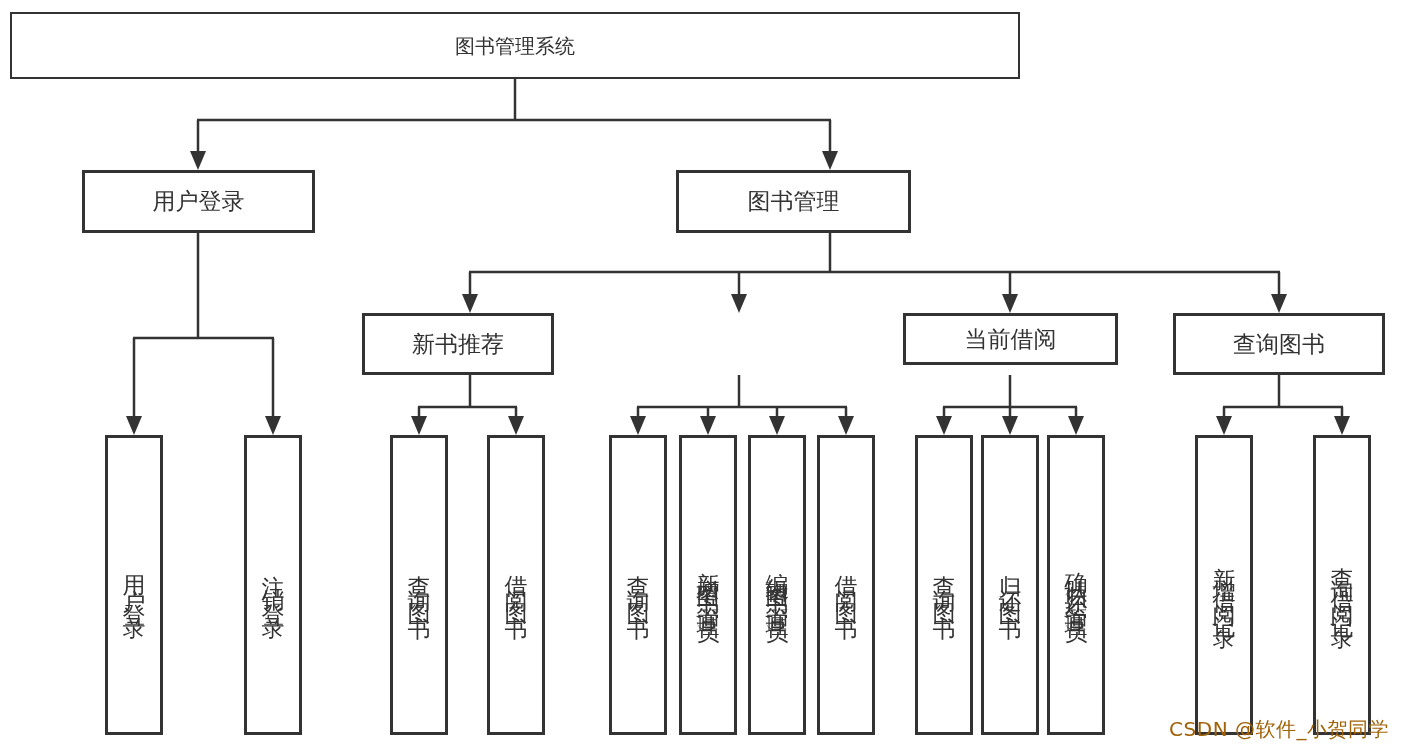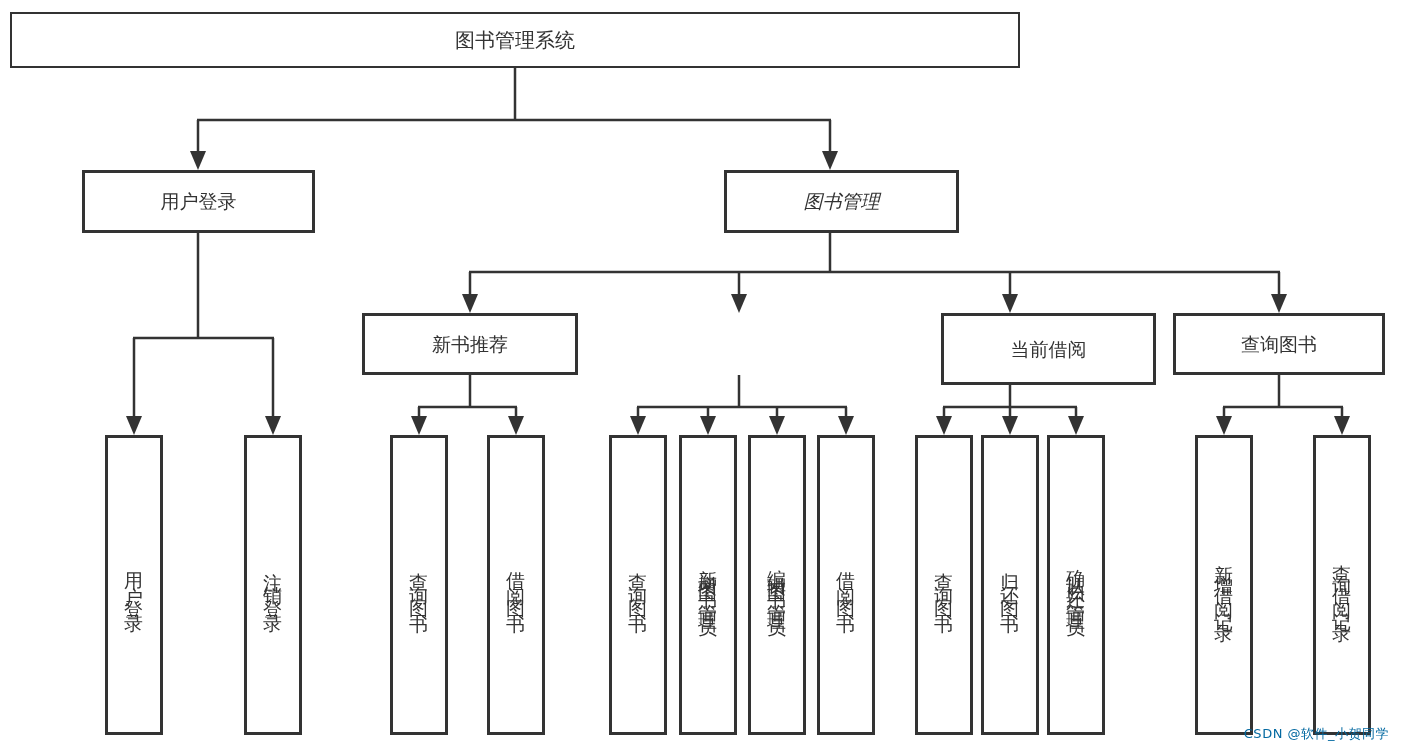--- a/index.html
+++ b/index.html
@@ -32,40 +32,40 @@
   .node {
     position: absolute;
     box-sizing: border-box;
     border: 3px solid #333333;
     background: #ffffff;
     color: #333333;
     display: flex;
     align-items: center;
     justify-content: center;
     text-align: center;
-    font-size: 19px;
+    font-size: 23px;
     line-height: 1;
   }
   .node.root {
     border-width: 2px;
     font-size: 20px;
   }
   .node.leaf {
     writing-mode: vertical-rl;
     text-orientation: mixed;
   }
   .leaf .sp-wide  { letter-spacing: 14px; }
   .leaf .sp-mid   { letter-spacing: 12px; }
   .leaf .sp-tight { letter-spacing: 7px;  }
   #watermark {
     position: absolute;
     right: 16px;
     bottom: 4px;
-    font-size: 13px;
-    color: #0369a1;
+    font-size: 20px;
+    color: #a16207;
     letter-spacing: 0.5px;
     white-space: nowrap;
   }
 </style>
 </head>
 <body>
 
 <div id="stage">
 
   <svg id="connectors" viewBox="0 0 1405 747" xmlns="http://www.w3.org/2000/svg">
@@ -137,35 +137,35 @@
     <g>
       <line x1="1279" y1="375" x2="1279" y2="408"></line>
       <line x1="1223" y1="407" x2="1343" y2="407"></line>
       <line x1="1224" y1="407" x2="1224" y2="418"></line>
       <polygon points="1216,416 1232,416 1224,435"></polygon>
       <line x1="1342" y1="407" x2="1342" y2="418"></line>
       <polygon points="1334,416 1350,416 1342,435"></polygon>
     </g>
   </svg>
 
-  <div class="node root" style="left:10px; top:12px; width:1010px; height:56px;">
+  <div class="node root" style="left:10px; top:12px; width:1010px; height:67px;">
     <span>图书管理系统</span>
   </div>
 
   <div class="node" style="left:82px; top:170px; width:233px; height:63px;">
     <span>用户登录</span>
   </div>
-  <div class="node" style="left:724px; top:170px; width:235px; height:63px;font-style:italic;">
+  <div class="node" style="left:676px; top:170px; width:235px; height:63px;">
     <span>图书管理</span>
   </div>
 
-  <div class="node" style="left:362px; top:313px; width:216px; height:62px;">
+  <div class="node" style="left:362px; top:313px; width:192px; height:62px;">
     <span>新书推荐</span>
   </div>
-  <div class="node" style="left:903px; top:313px; width:215px; height:72px;margin-left:38px;">
+  <div class="node" style="left:903px; top:313px; width:215px; height:52px;">
     <span>当前借阅</span>
   </div>
   <div class="node" style="left:1173px; top:313px; width:212px; height:62px;">
     <span>查询图书</span>
   </div>
 
   <div class="node leaf" style="left:105px; top:435px; width:58px; height:300px;">
     <span class="sp-wide">用户登录</span>
   </div>
   <div class="node leaf" style="left:244px; top:435px; width:58px; height:300px;">

